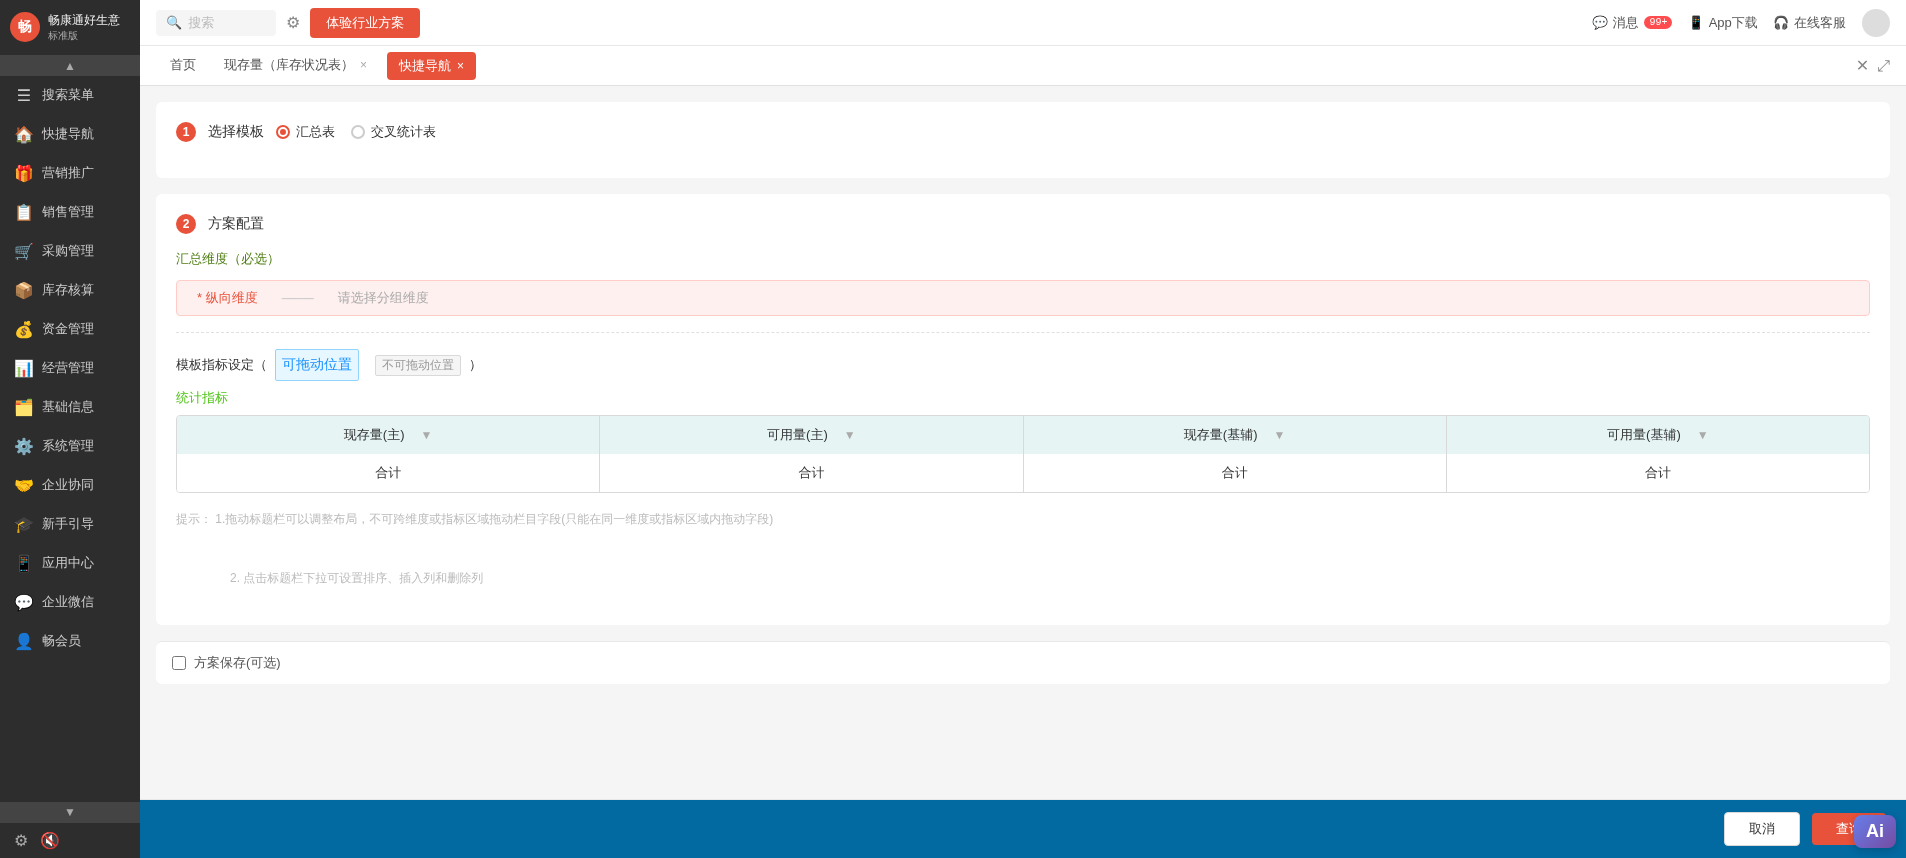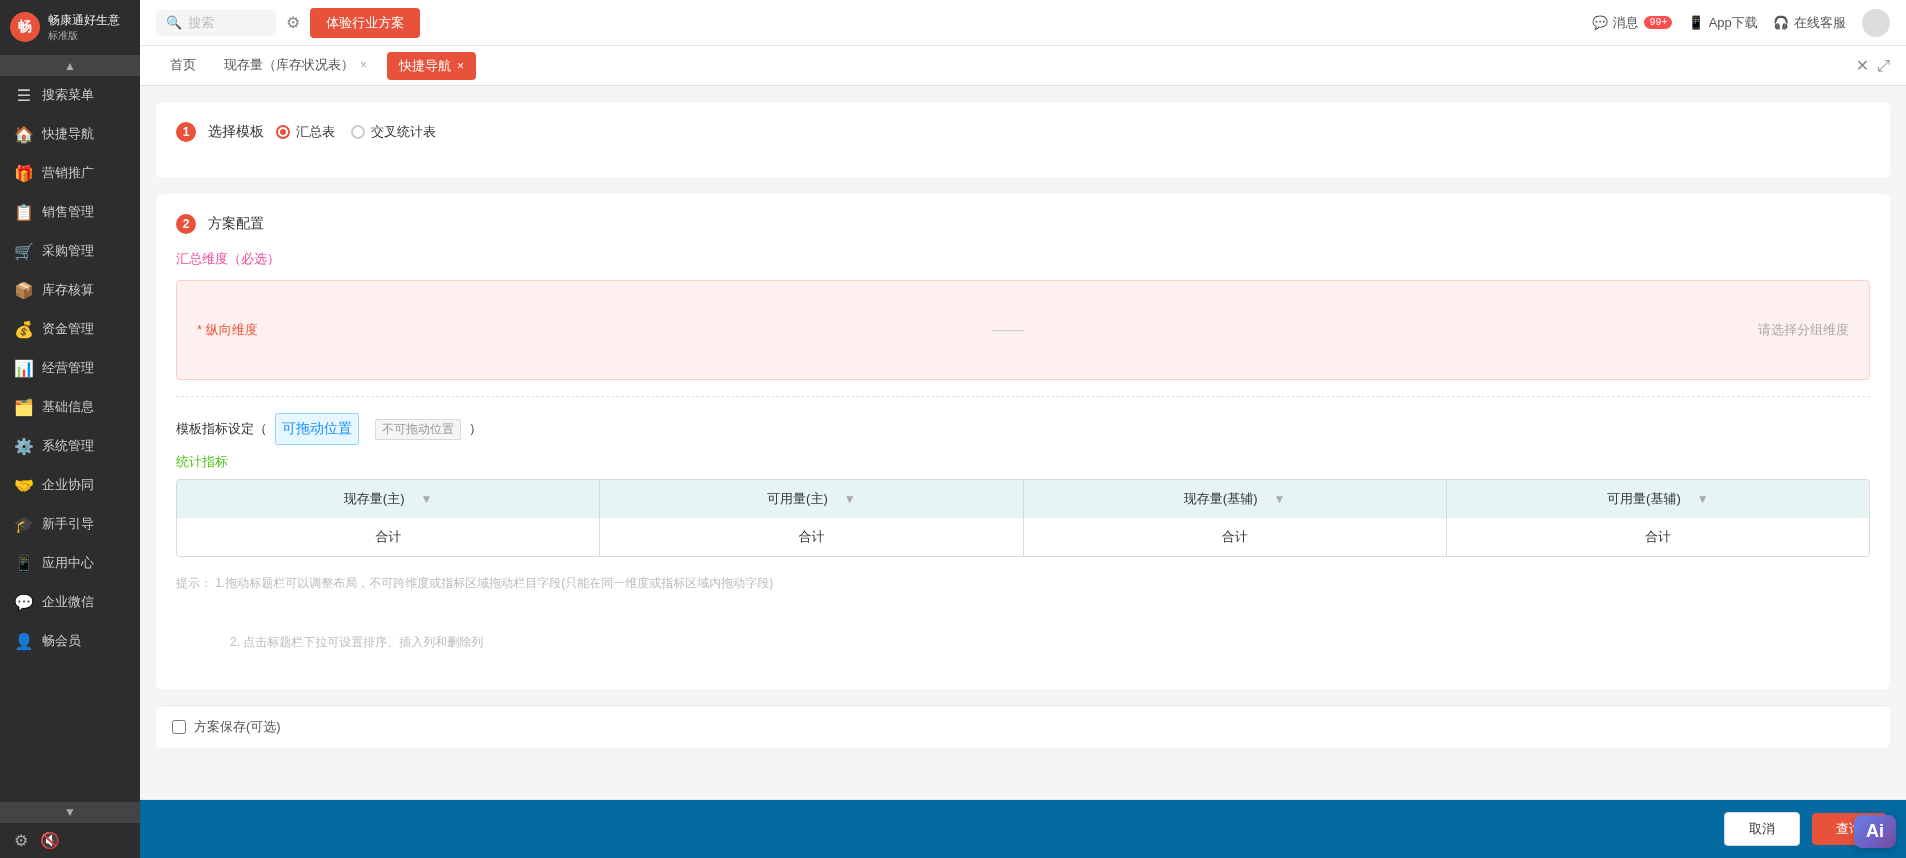--- a/index.html
+++ b/index.html
@@ -107,24 +107,24 @@
       width: 14px; height: 14px; border-radius: 50%; border: 2px solid #ccc;
       display: flex; align-items: center; justify-content: center; flex-shrink: 0;
     }
     .radio-dot.selected { border-color: #e8523a; }
     .radio-dot.selected::after { content: ''; width: 6px; height: 6px; background: #e8523a; border-radius: 50%; }
     .radio-dot.unselected { border-color: #ccc; }
 
     .divider { border: none; border-top: 1px dashed #e0e0e0; margin: 16px 0; }
 
     
-    .sub-label { font-size: 13px; color: #ec4899; margin-bottom: 12px; }
+    .sub-label { font-size: 13px; color: #4d7c0f; margin-bottom: 12px; }
     .dim-box {
       background: #fff0f0; border: 1px solid #ffccc7; border-radius: 4px;
-      padding: 40px 20px; margin-bottom: 16px; display: flex; align-items: center; gap: 16px; justify-content: space-between;
+      padding: 8px 20px; margin-bottom: 16px; display: flex; align-items: center; gap: 16px;
     }
     .dim-required { color: #e8523a; font-size: 13px; }
     .dim-arrow { color: #ccc; font-size: 16px; margin: 0 8px; }
     .dim-placeholder { color: #aaa; font-size: 13px; }
 
     
     .metrics-label { font-size: 13px; color: #333; margin-bottom: 8px; display: flex; align-items: center; gap: 8px; }
     .metric-tag-movable {
       background: #e6f7ff; border: 1px solid #91d5ff; border-radius: 2px;
       padding: 6px 6px; font-size: 14px; color: #1890ff;

